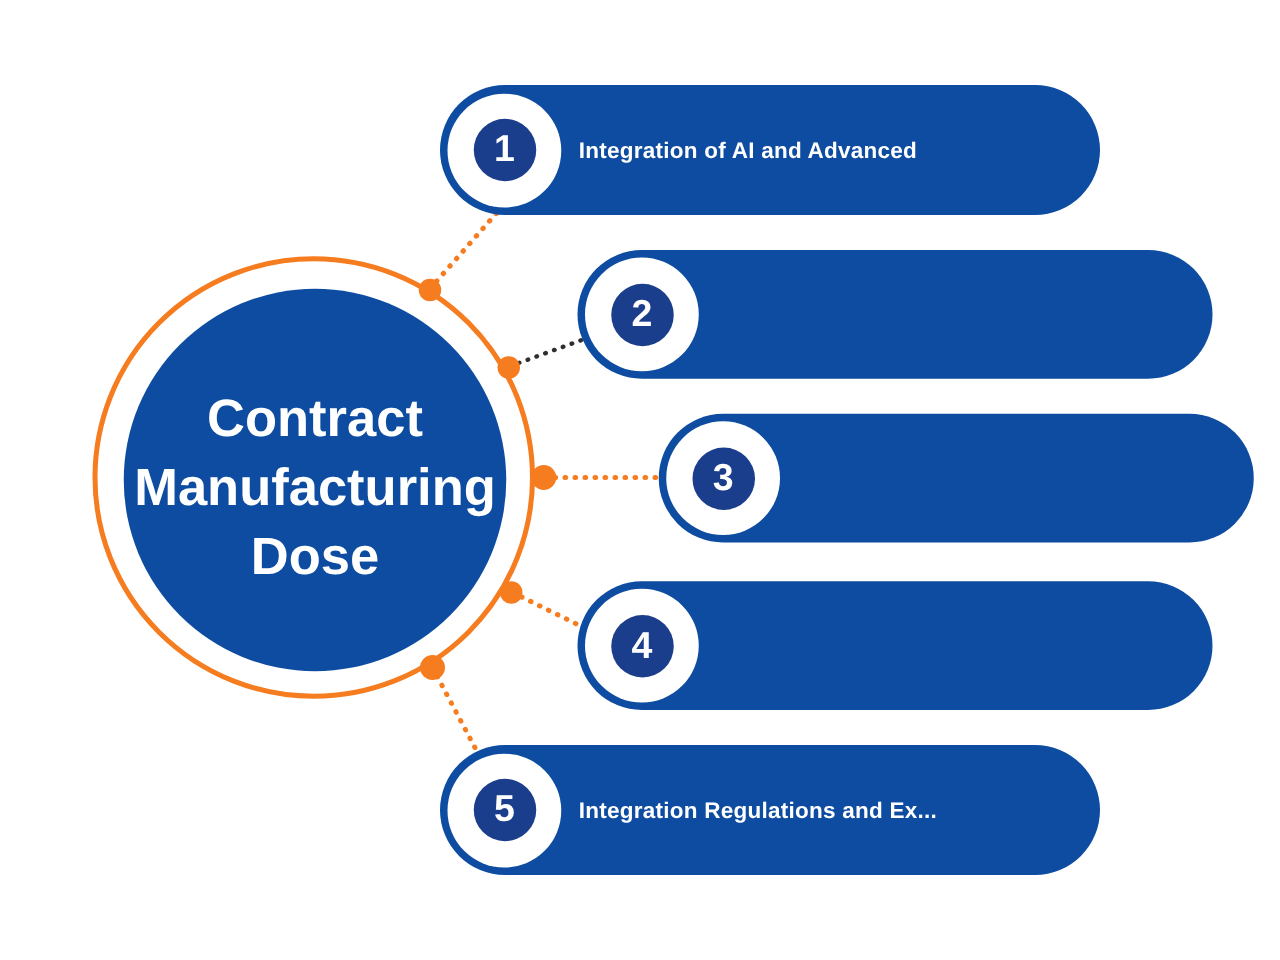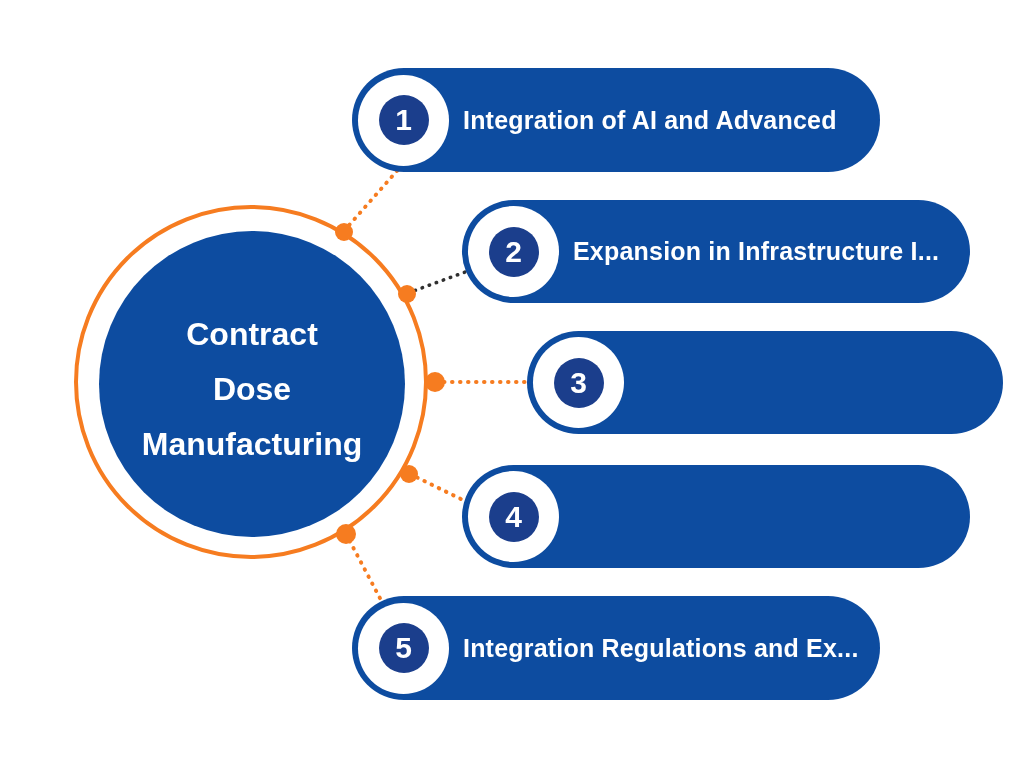--- a/index.html
+++ b/index.html
@@ -39,21 +39,21 @@
     background: #0D4CA0;
     z-index: 2;
   }
   .hub-title {
     position: absolute;
     left: 72px; top: 307px;
     width: 360px;
     z-index: 3;
     text-align: center;
     color: #ffffff;
-    font-size: 32px;
+    font-size: 42px;
     font-weight: 700;
     line-height: 55px;
     white-space: nowrap;
   }
 
   
   .pill {
     position: absolute;
     background: #0D4CA0;
     border-radius: 60px;
@@ -77,21 +77,21 @@
     border-radius: 50%;
     display: flex;
     align-items: center;
     justify-content: center;
     color: #ffffff;
     font-size: 30px;
     font-weight: 700;
   }
   .pill-label {
     color: #ffffff;
-    font-size: 25px;
+    font-size: 18px;
     font-weight: 700;
     margin-left: 14px;
     white-space: nowrap;
     letter-spacing: 0.2px;
   }
 
   #pill-1 { left: 352px; top:  68px; width: 528px; height: 104px; }
   #pill-2 { left: 462px; top: 200px; width: 508px; height: 103px; }
   #pill-3 { left: 527px; top: 331px; width: 476px; height: 103px; }
   #pill-4 { left: 462px; top: 465px; width: 508px; height: 103px; }
@@ -113,36 +113,35 @@
     <circle cx="407" cy="294" r="9" fill="#F67C20"></circle>
     <circle cx="435" cy="382" r="10" fill="#F67C20"></circle>
     <circle cx="409" cy="474" r="9" fill="#F67C20"></circle>
     <circle cx="346" cy="534" r="10" fill="#F67C20"></circle>
   </svg>
 
   <div class="hub-ring"></div>
   <div class="hub-circle"></div>
   <div class="hub-title">
     <div>Contract</div>
+    <div>Manufacturing</div>
     <div>Dose</div>
-    <div>Manufacturing</div>
   </div>
 
   <div class="pill" id="pill-1">
     <div class="pill-badge-outer">
       <div class="pill-badge-inner">1</div>
     </div>
     <div class="pill-label">Integration of AI and Advanced</div>
   </div>
 
   <div class="pill" id="pill-2">
     <div class="pill-badge-outer">
       <div class="pill-badge-inner">2</div>
     </div>
-    <div class="pill-label">Expansion in Infrastructure I...</div>
   </div>
 
   <div class="pill" id="pill-3">
     <div class="pill-badge-outer">
       <div class="pill-badge-inner">3</div>
     </div>
   </div>
 
   <div class="pill" id="pill-4">
     <div class="pill-badge-outer">

